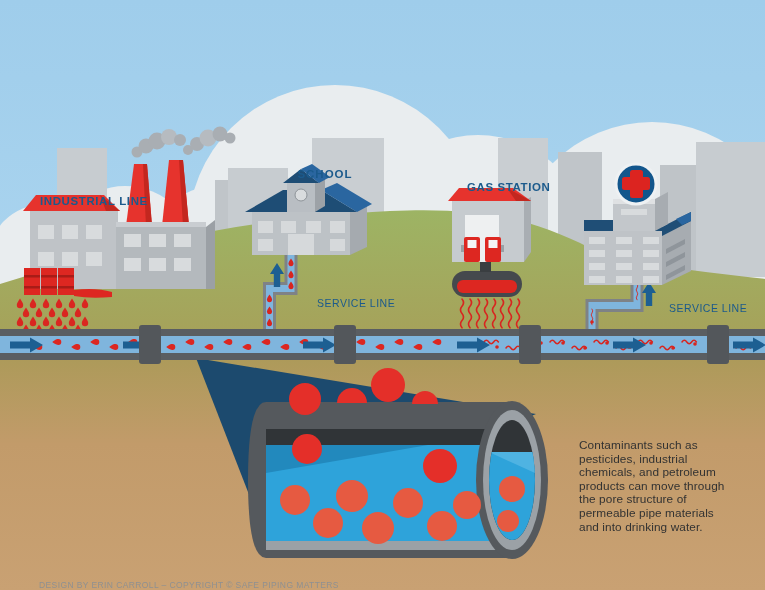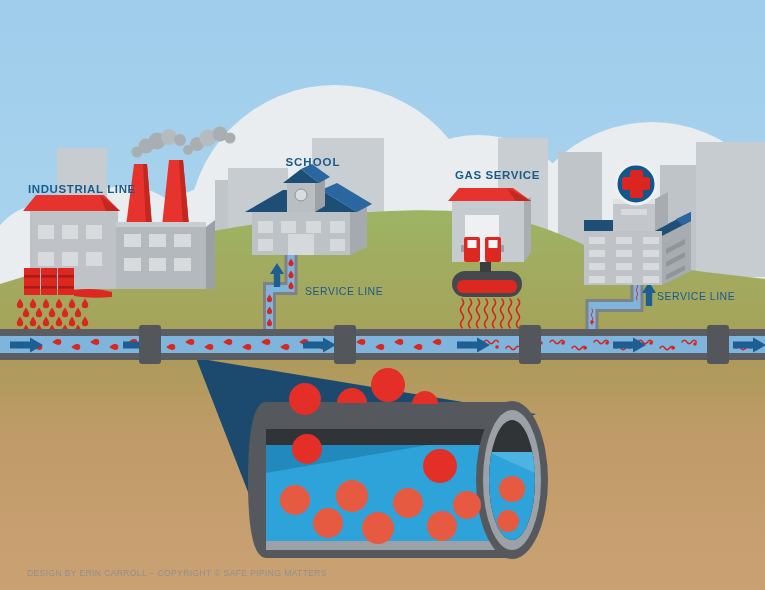--- a/index.html
+++ b/index.html
@@ -1,19 +1,19 @@
 <!DOCTYPE html>
 <html><head>
 <meta charset="utf-8">
 <style>
   html,body{margin:0;padding:0;background:#dfe3e6;}
   #stage{position:relative;width:765px;height:590px;overflow:hidden;
          font-family:"Liberation Sans",sans-serif;}
   #art{position:absolute;left:0;top:0;}
-  .ovl{position:absolute;margin:0;}
+  .ovl{position:absolute;margin:12px;}
   .site-label{color:#1b5a8c;font-weight:bold;font-size:11.5px;letter-spacing:.6px;line-height:1.15;}
   .svc-label{color:#1b5a8c;font-weight:normal;font-size:10.5px;letter-spacing:.5px;}
   .center{text-align:center;}
   .preline{white-space:pre-line;}
   #callout{color:#323232;font-size:11.8px;line-height:13.6px;letter-spacing:.1px;}
   #credit{color:#8f9091;font-size:8.5px;letter-spacing:.4px;}
 </style>
 </head>
 <body>
 
@@ -358,16 +358,23 @@
       <circle cx="442" cy="526" r="15"></circle>
           <circle cx="512" cy="489" r="13"></circle>
       <circle cx="508" cy="521" r="11"></circle>
     </g>
   </g>
 </svg>
 
 <p class="ovl site-label" style="left:28px;top:183px;">INDUSTRIAL LINE</p>
 <p class="ovl site-label center" style="left:270px;top:156px;width:86px;letter-spacing:1px;">SCHOOL</p>
 <p class="ovl svc-label" style="left:305px;top:285px;">SERVICE LINE</p>
-<p class="ovl site-label" style="left:455px;top:169px;">GAS SERVICE</p>
+<p class="ovl site-label" style="left:455px;top:169px;">GAS STATION</p>
 <p class="ovl svc-label" style="left:657px;top:290px;">SERVICE LINE</p>
+<p id="callout" class="ovl preline" style="left:567px;top:427px;width:178px;">Contaminants such as
+pesticides, industrial
+chemicals, and petroleum
+products can move through
+the pore structure of
+permeable pipe materials
+and into drinking water.</p>
 <p id="credit" class="ovl" style="left:15px;top:568px;padding-left:12px;">DESIGN BY ERIN CARROLL – COPYRIGHT © SAFE PIPING MATTERS</p>
 </div>
 
 </body></html>

